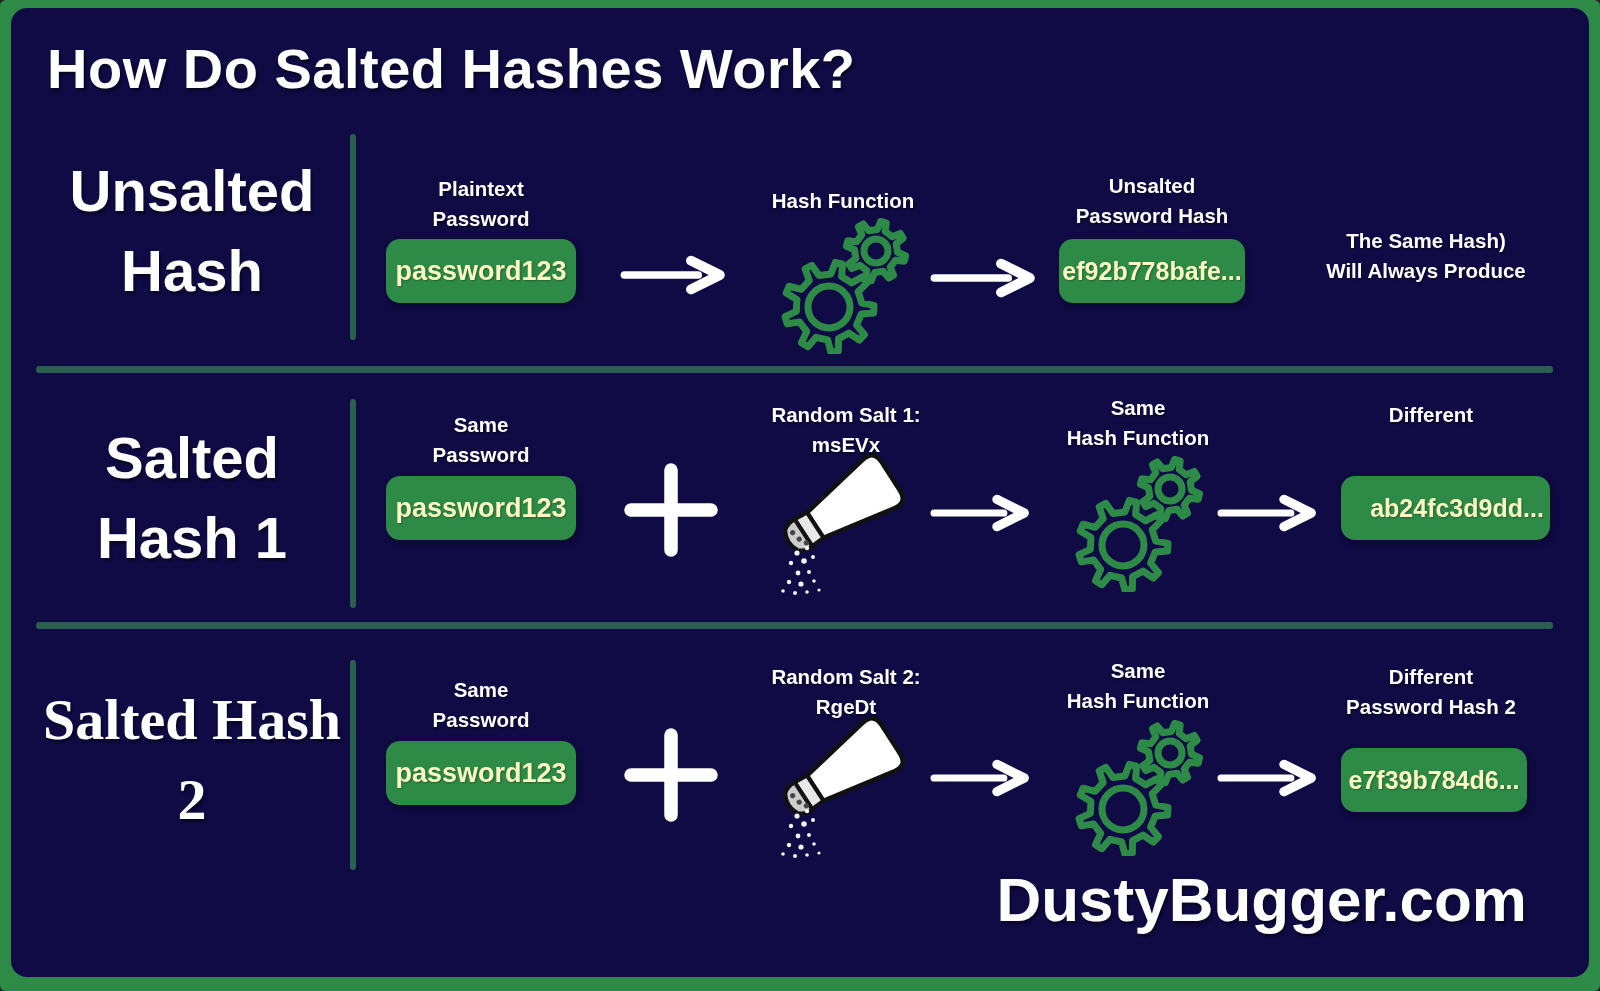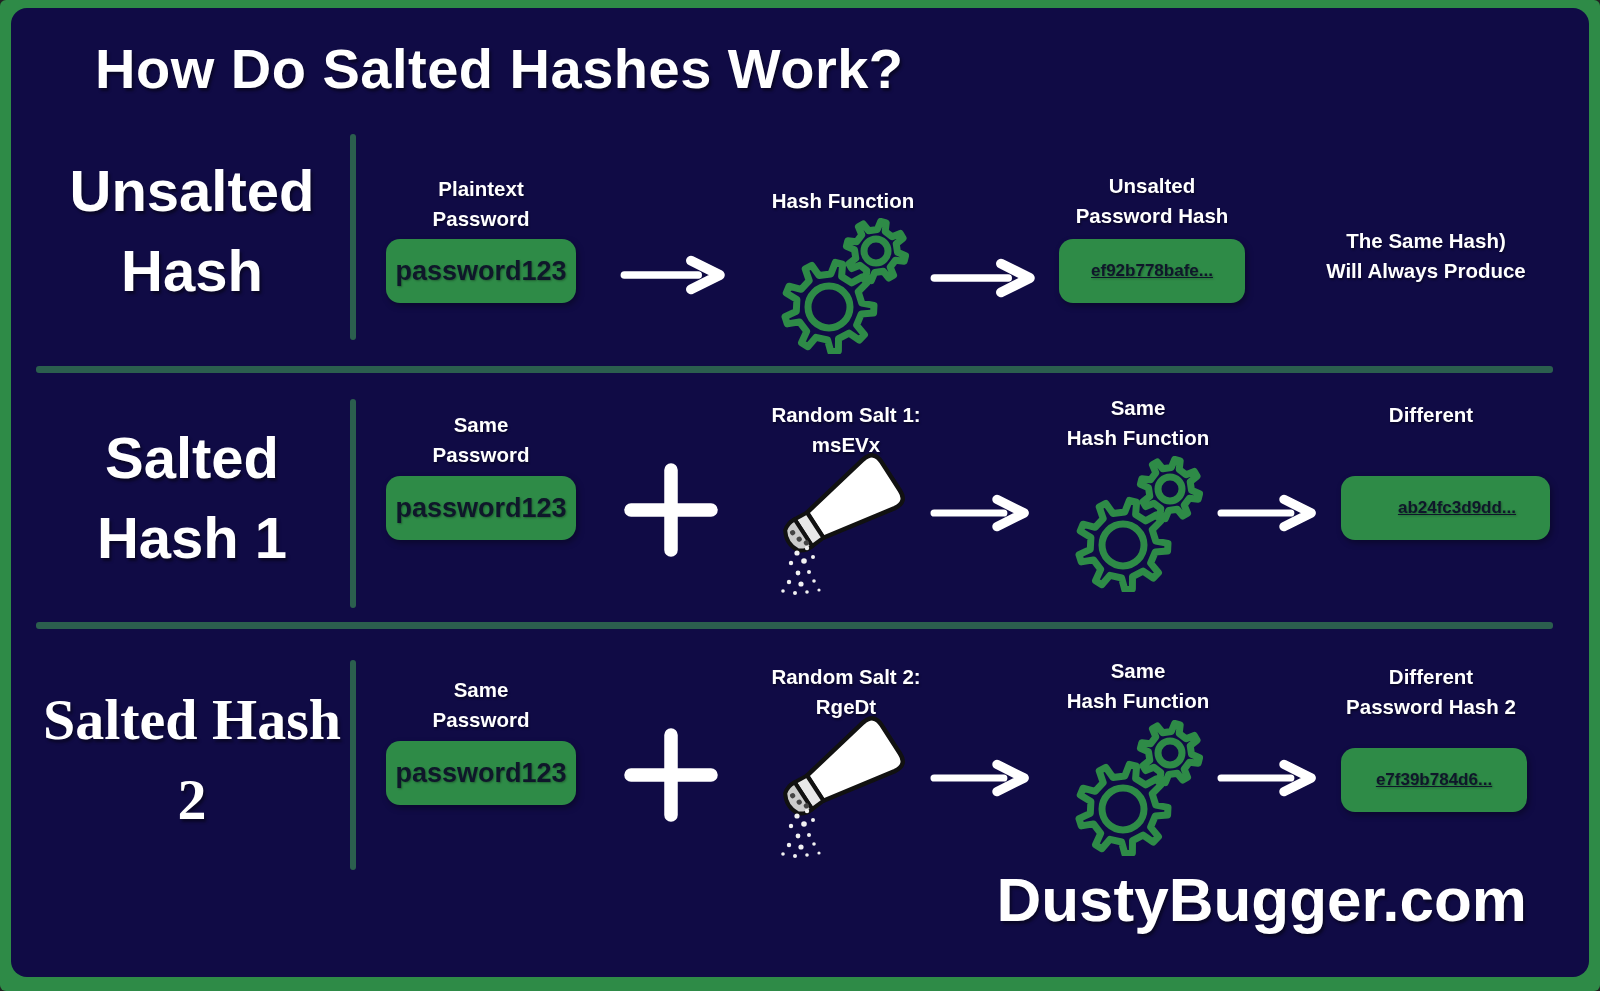--- a/index.html
+++ b/index.html
@@ -22,44 +22,44 @@
     text-shadow:2px 3px 3px rgba(0,0,0,.45);
   }
   .lbl{
     color:#fff;font-weight:700;font-size:20.5px;line-height:1.45;text-align:center;
     text-shadow:1px 2px 2px rgba(0,0,0,.4);
   }
   .lbl span{display:block;}
   .green-box{
     background:var(--box-green,#2e8b47);border-radius:14px;
     display:flex;align-items:center;justify-content:center;
-    color:#0f172a;font-weight:700;font-size:27px;
+    color:#fef9c3;font-weight:700;font-size:27px;
     box-shadow:2px 3px 6px rgba(0,0,0,.35);
     text-shadow:1px 1px 2px rgba(0,0,0,.3);white-space:nowrap;
   }
-  .hash-box{font-size:17px;text-decoration:underline;}
+  .hash-box{font-size:25px;}
   .vsep{width:6px;background:var(--separator-green,#2b5f4e);border-radius:3px;}
   .hsep{height:7px;background:var(--separator-green,#2b5f4e);border-radius:3px;}
   .arrow path{stroke:#fff;fill:none;stroke-linecap:round;stroke-linejoin:round;}
   .arrow .shaft{stroke-width:8.5;}
   .arrow .head{stroke-width:11;}
   .plus path{stroke:#fff;fill:none;stroke-linecap:round;stroke-width:13.5;}
   .gears path,.gears circle{fill:none;stroke:var(--gear-green,#2e8b47);stroke-width:7;stroke-linejoin:round;}
   .footer{
     color:#fff;font-weight:800;font-size:62px;text-shadow:2px 3px 3px rgba(0,0,0,.45);
     white-space:nowrap;
   }
 </style>
 </head>
 <body>
 
 <div class="canvas">
   <div class="panel">
 
-    <h1 class="abs title" style="left:36px;top:28px;margin-left:48px;">How Do Salted Hashes Work?</h1>
+    <h1 class="abs title" style="left:36px;top:28px;">How Do Salted Hashes Work?</h1>
 
     <section>
       <div class="abs big-label" style="left:28px;top:143px;width:306px;">
         <span>Unsalted</span>
         <span>Hash</span>
       </div>
       <div class="abs vsep" style="left:339px;top:126px;height:206px;"></div>
 
       <div class="abs lbl" style="left:375px;top:166px;width:190px;">
         <span>Plaintext</span>

